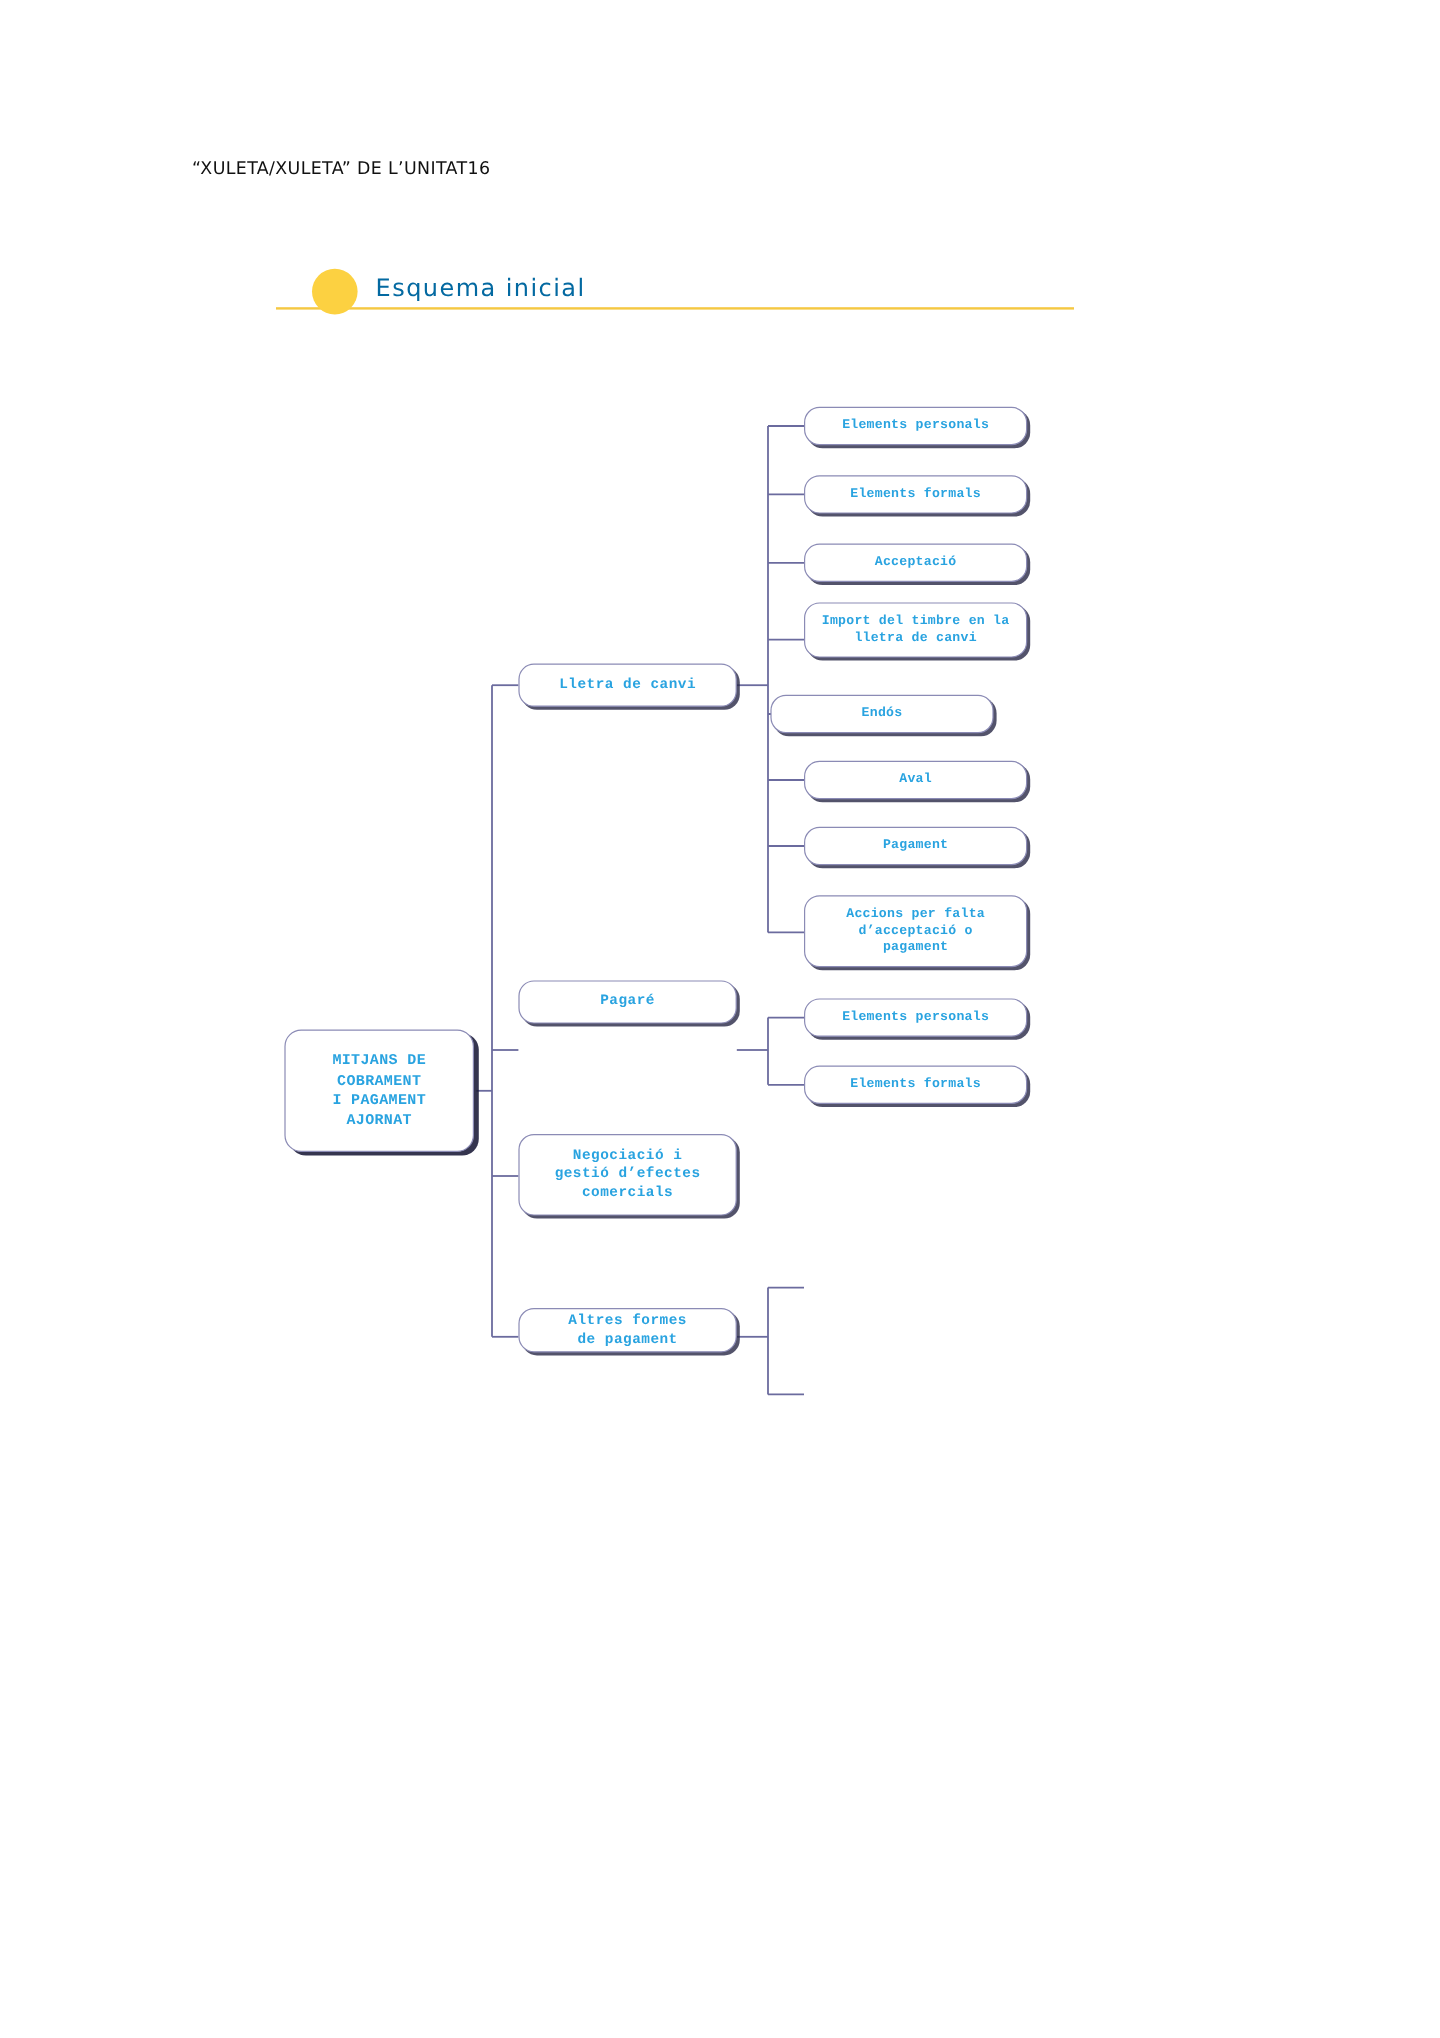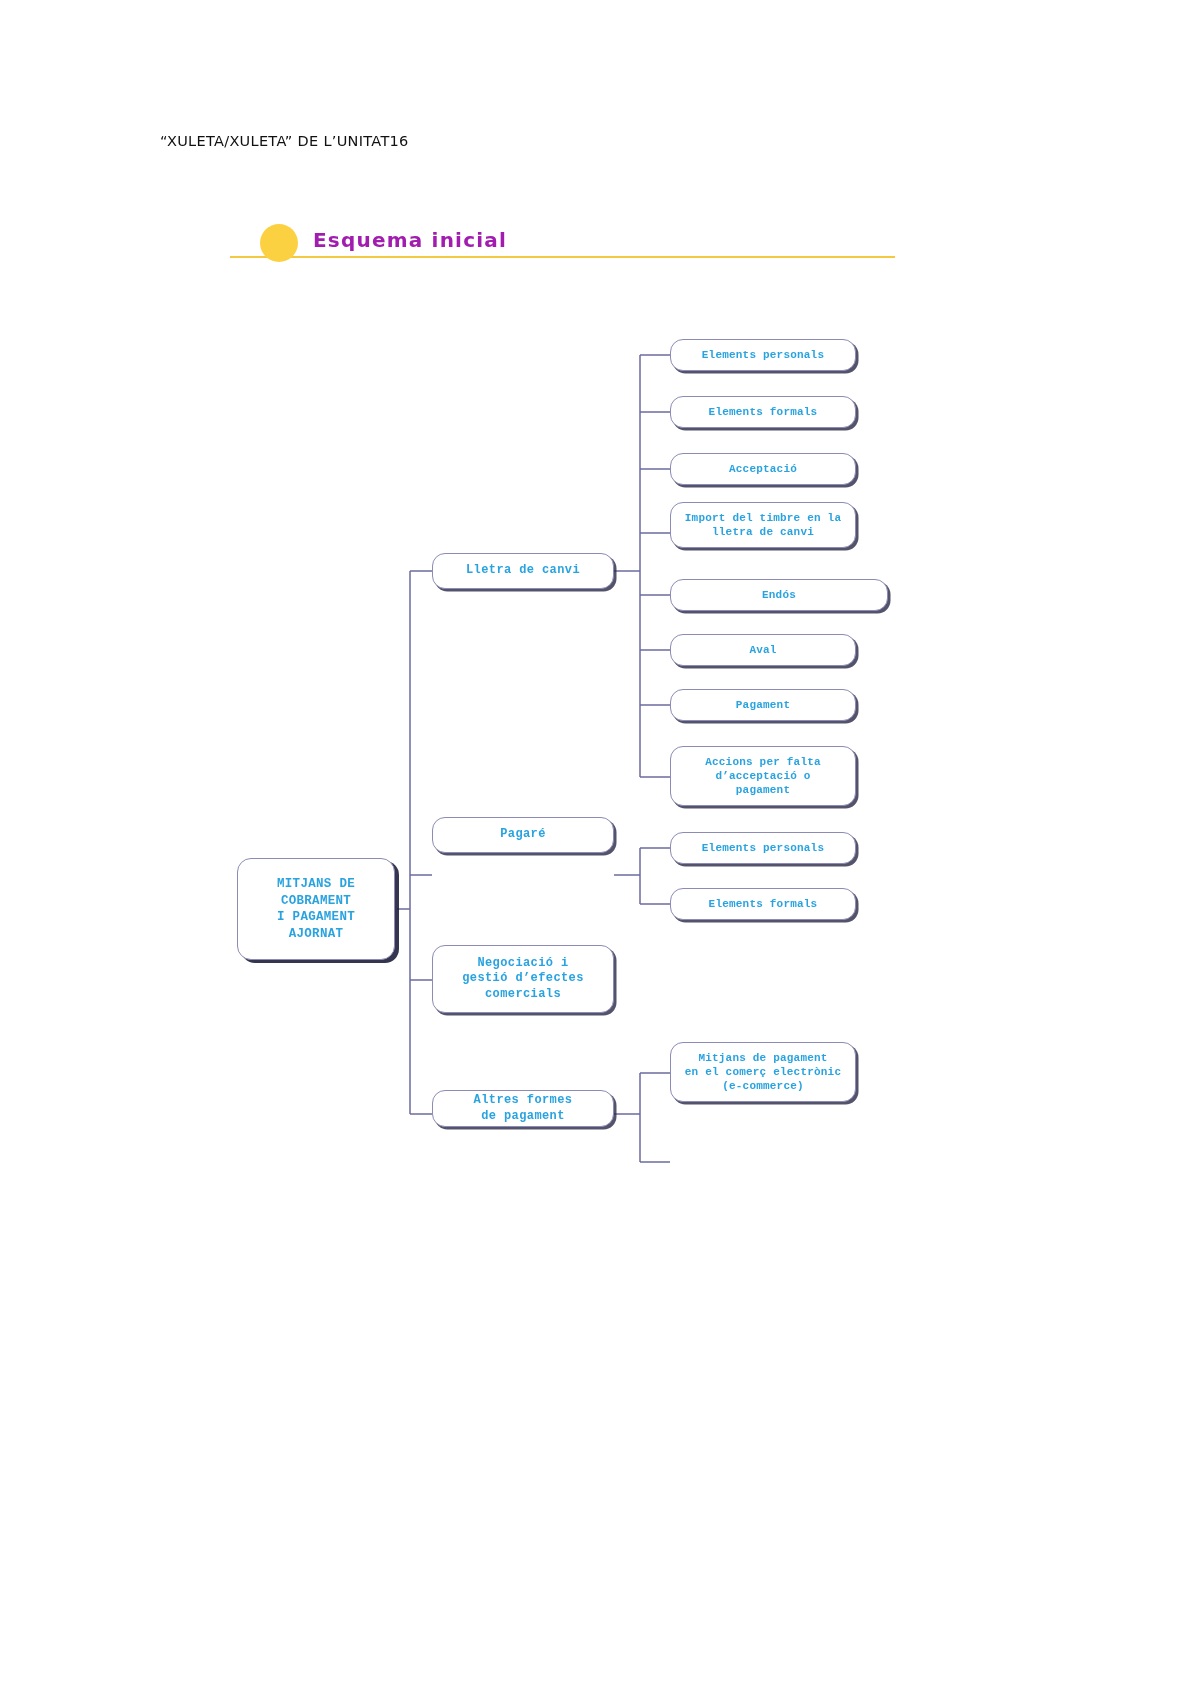--- a/index.html
+++ b/index.html
@@ -51,23 +51,23 @@
     height: 38px;
     border-radius: 50%;
     background: #fcd141;
   }
   .section-title {
     position: absolute;
     left: 83px;
     top: 6px;
     font-family: "DejaVu Sans", sans-serif;
     font-size: 20px;
-    font-weight: bold;
+    font-weight: normal;
     letter-spacing: 1.2px;
-    color: #a21caf;
+    color: #0369a1;
     white-space: nowrap;
   }
 
   
   .diagram {
     position: absolute;
     left: 0;
     top: 0;
     width: 1200px;
     height: 1698px;
@@ -191,21 +191,21 @@
 
   <div class="node" style="left:670px; top:453px; width:186px; height:32px;">
     <span style="white-space:pre-line;">Acceptació</span>
   </div>
 
   <div class="node" style="left:670px; top:502px; width:186px; height:46px;">
     <span style="white-space:pre-line;">Import del timbre en la
 lletra de canvi</span>
   </div>
 
-  <div class="node" style="left:670px; top:579px; width:218px; height:32px;">
+  <div class="node" style="left:642px; top:579px; width:186px; height:32px;">
     <span style="white-space:pre-line;">Endós</span>
   </div>
 
   <div class="node" style="left:670px; top:634px; width:186px; height:32px;">
     <span style="white-space:pre-line;">Aval</span>
   </div>
 
   <div class="node" style="left:670px; top:689px; width:186px; height:32px;">
     <span style="white-space:pre-line;">Pagament</span>
   </div>
@@ -217,20 +217,15 @@
   </div>
 
   <div class="node" style="left:670px; top:832px; width:186px; height:32px;">
     <span style="white-space:pre-line;">Elements personals</span>
   </div>
 
   <div class="node" style="left:670px; top:888px; width:186px; height:32px;">
     <span style="white-space:pre-line;">Elements formals</span>
   </div>
 
-  <div class="node" style="left:670px; top:1042px; width:186px; height:60px;">
-    <span style="white-space:pre-line;">Mitjans de pagament
-en el comerç electrònic
-(e-commerce)</span>
-  </div>
 
 
 </div>
 
 </body></html>

